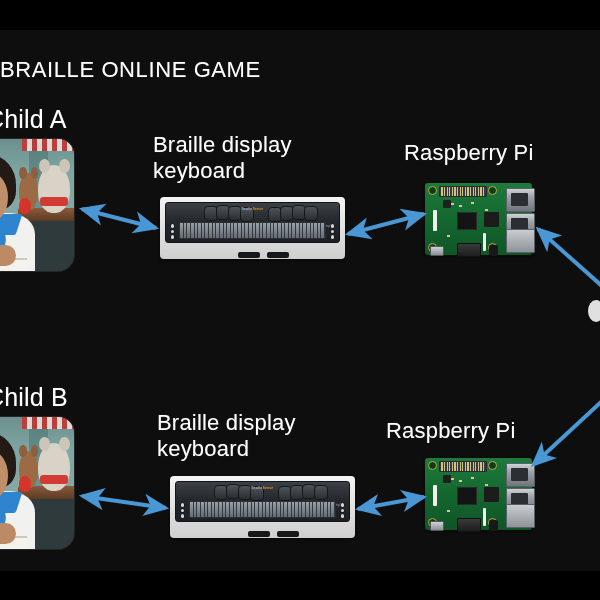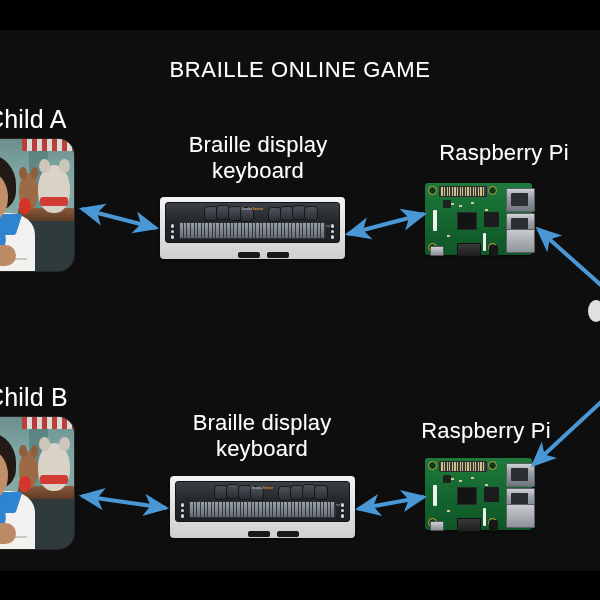--- a/index.html
+++ b/index.html
@@ -30,21 +30,21 @@
     height: 541px;
     background: #0e0e0e;
   }
 
   .label {
     position: absolute;
     color: #ffffff;
     font-family: "Liberation Sans", sans-serif;
     font-weight: 400;
     line-height: 1.18;
-    text-align: center;
+    text-align: left;
     white-space: pre-line;
     letter-spacing: 0.2px;
     text-shadow: 0 0 1px rgba(255,255,255,0.25);
   }
 
   #title {
     left: 0;
     top: 57px;
     width: 600px;
     font-size: 22px;

